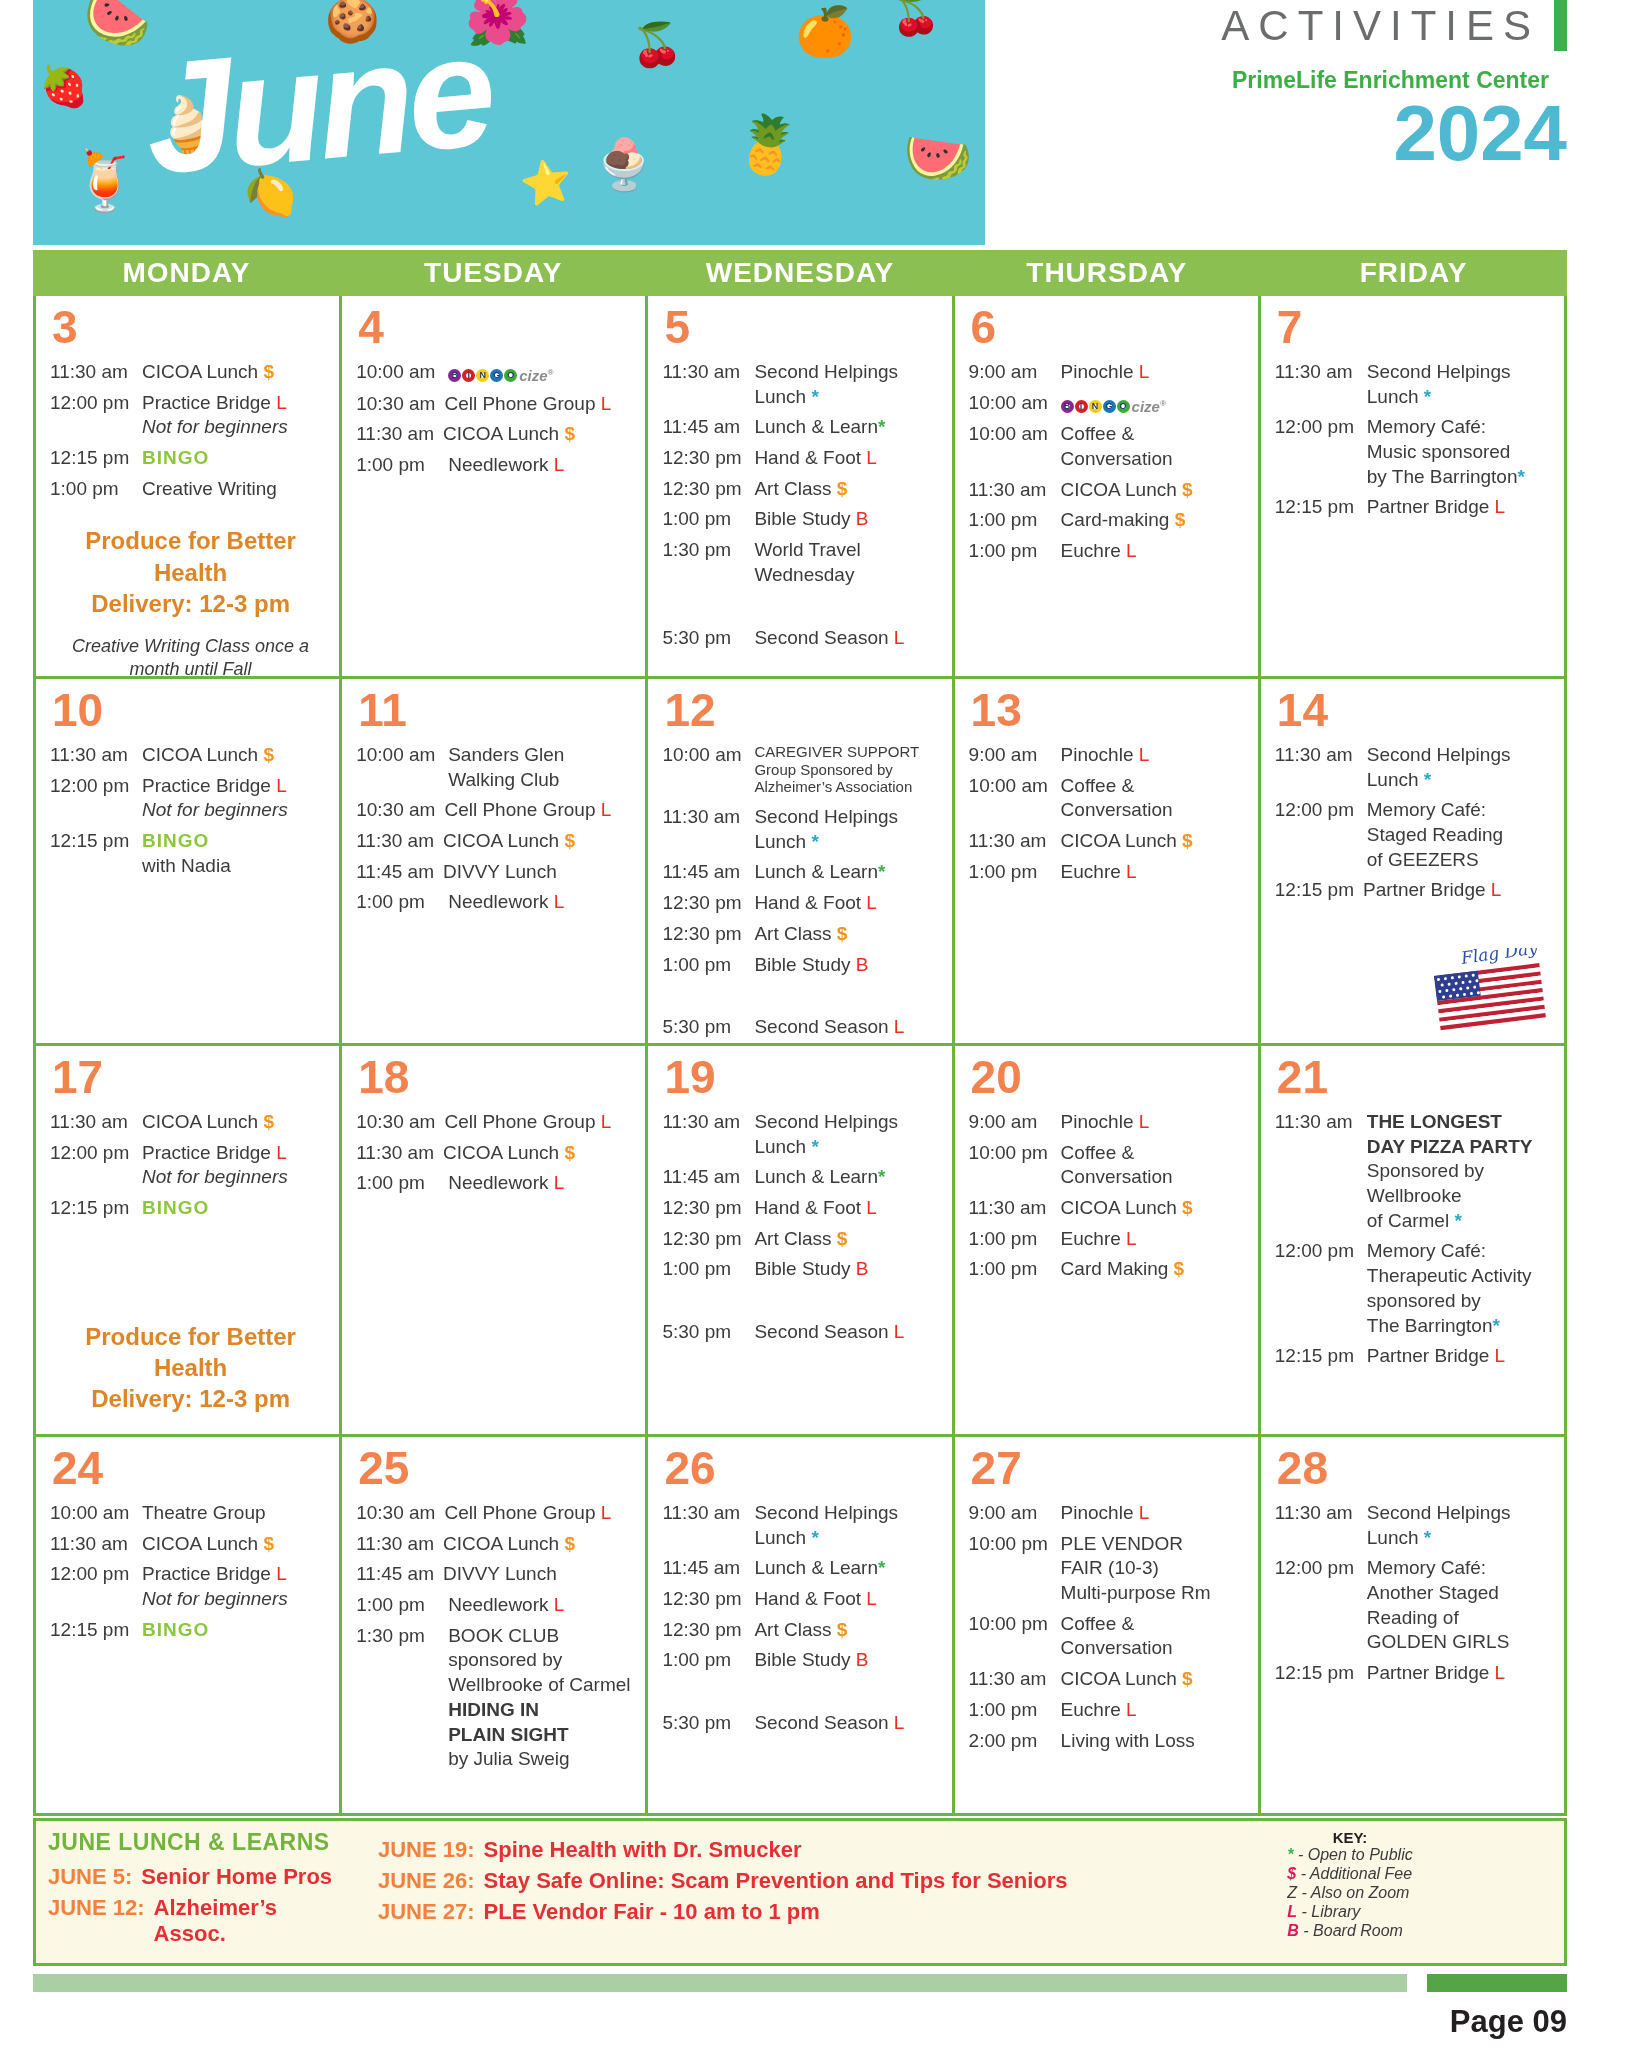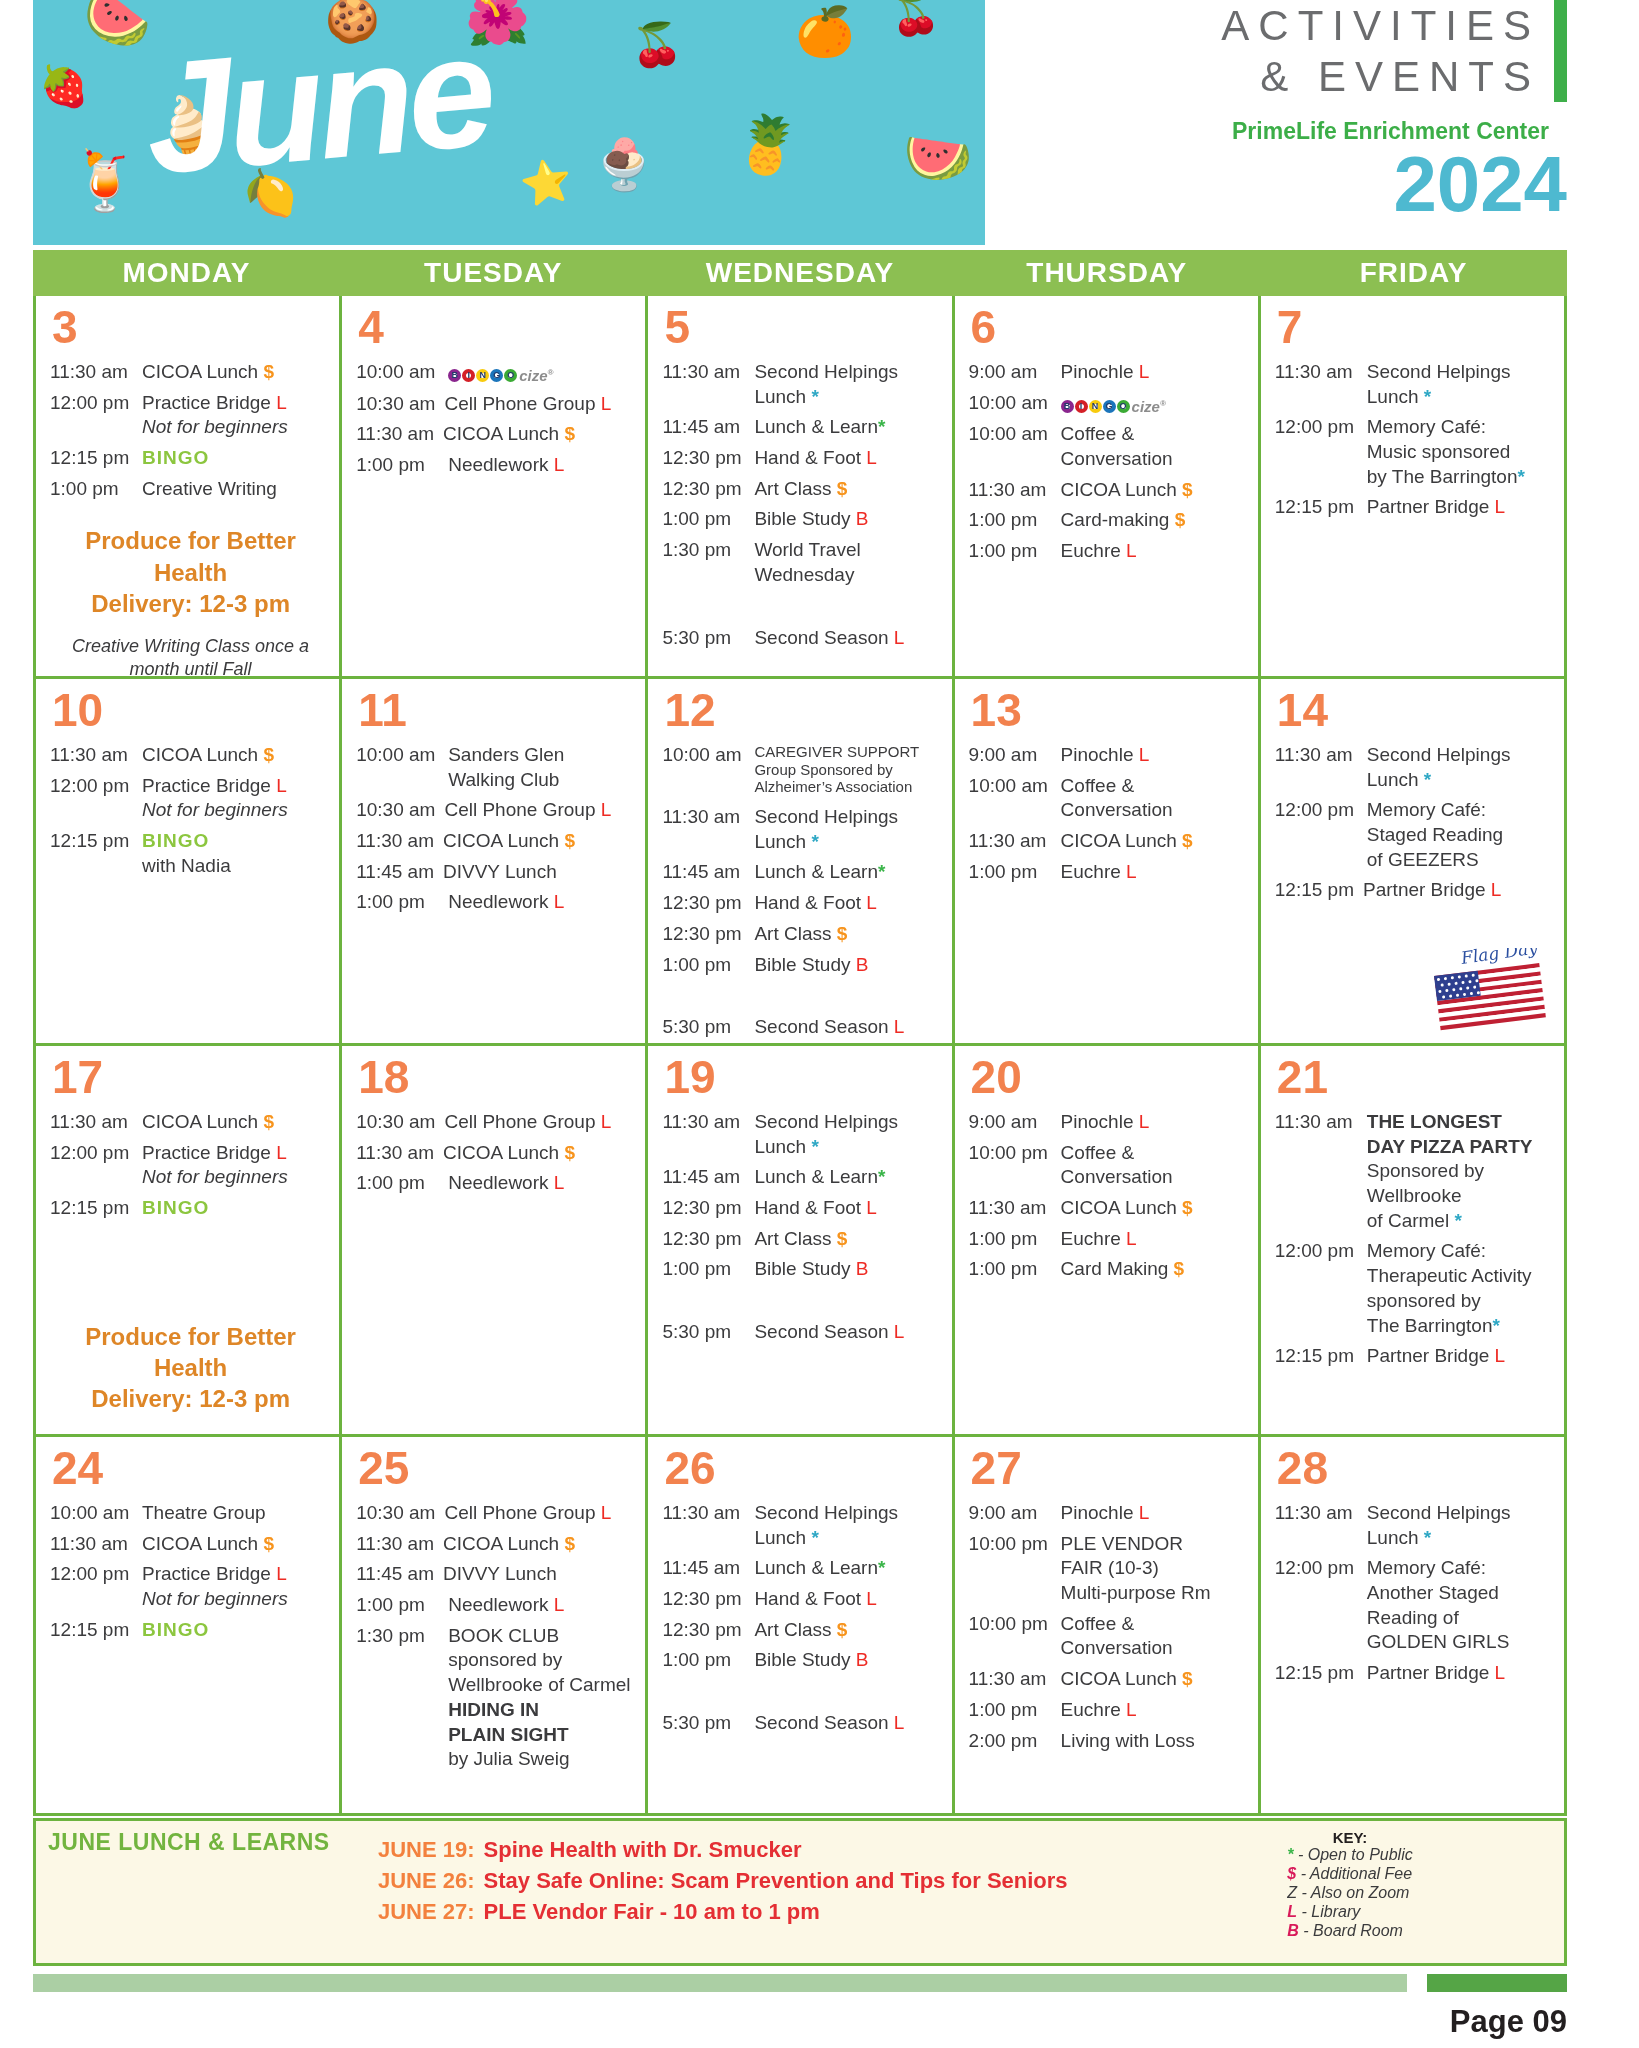--- a/index.html
+++ b/index.html
@@ -107,21 +107,20 @@
             <span>🍍</span>
             <span>🍊</span>
             <span>🍉</span>
             <span>🍒</span>
           </div>
         <span class="june-word">June</span>
       </div>
       <div class="masthead">
         <div class="mast-title">
           <div>ACTIVITIES</div>
-          <div>&amp; EVENTS</div>
         </div>
         <div class="org">PrimeLife Enrichment Center</div>
         <div class="year">2024</div>
       </div>
     </div>
 
     <div class="weekday-row">
         <div class="wd">MONDAY</div>
         <div class="wd">TUESDAY</div>
         <div class="wd">WEDNESDAY</div>
@@ -638,20 +637,30 @@
           <div class="event">
             <span class="ev-time">12:15 pm</span>
             <span class="ev-text"><span>Partner Bridge </span><span class="sg-lib">L</span></span>
           </div>
         </div>
       </div>
 
     <div class="footer-box">
       <div class="fcol1">
         <div class="f-title">JUNE LUNCH &amp; LEARNS</div>
+        <div>
+            <div class="f-row">
+              <span class="f-label">JUNE 5:</span>
+              <span class="f-text">Senior Home Pros</span>
+            </div>
+            <div class="f-row">
+              <span class="f-label">JUNE 12:</span>
+              <span class="f-text">Alzheimer’s Assoc.</span>
+            </div>
+          </div>
       </div>
       <div class="fcol2">
           <div class="f-row">
             <span class="f-label">JUNE 19:</span>
             <span class="f-text">Spine Health with Dr. Smucker</span>
           </div>
           <div class="f-row">
             <span class="f-label">JUNE 26:</span>
             <span class="f-text">Stay Safe Online: Scam Prevention and Tips for Seniors</span>
           </div>

